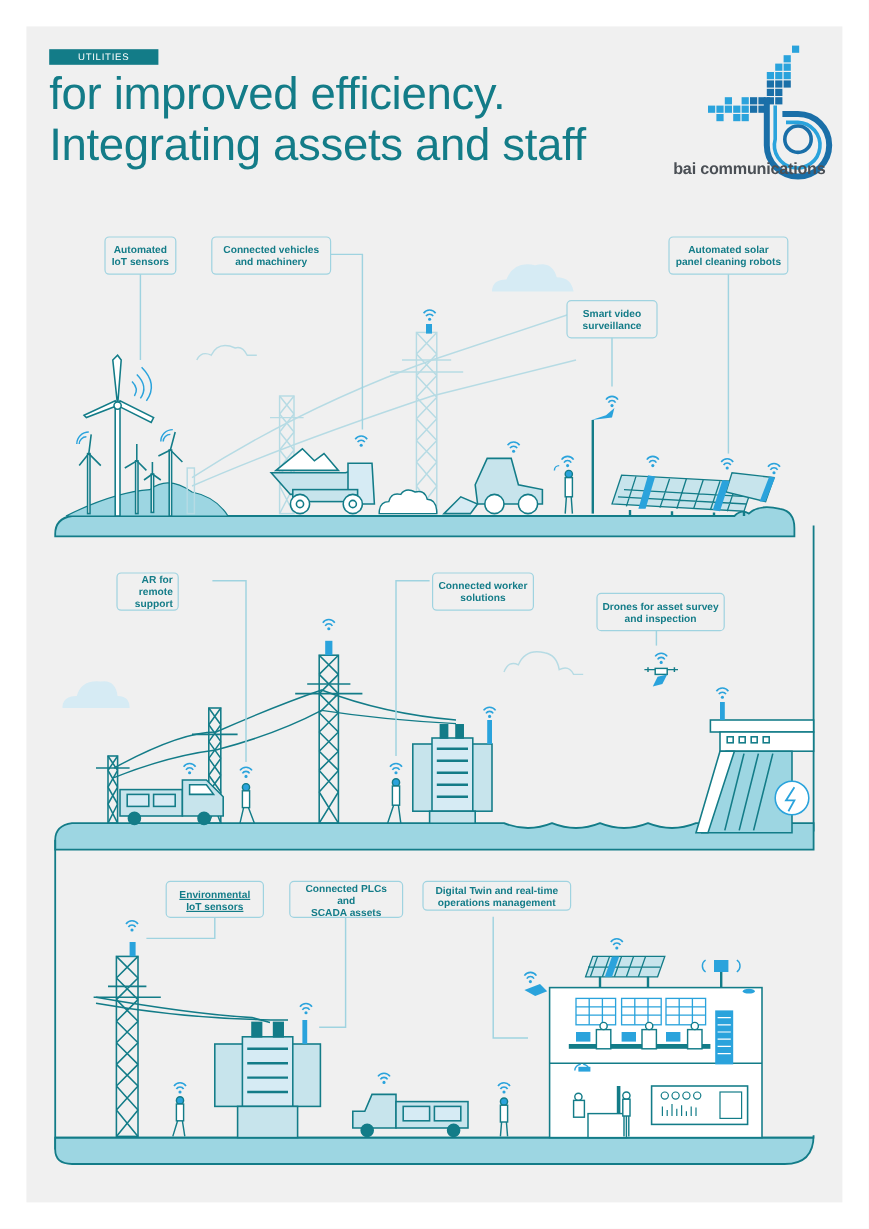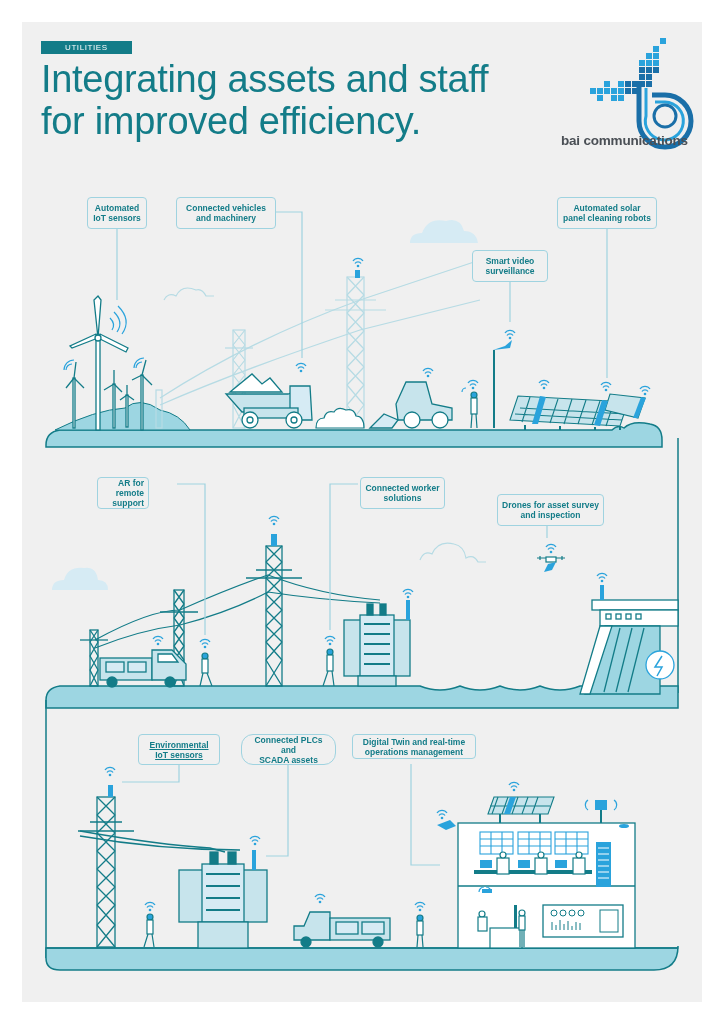--- a/index.html
+++ b/index.html
@@ -13,22 +13,22 @@
   .callout{position:absolute;border:1.3px solid #9fd3e0;border-radius:4px;background:#f0f0f0;color:#137c88;font-size:8.5px;font-weight:bold;text-align:center;line-height:10px;display:flex;align-items:center;justify-content:center;padding:2px 4px;box-sizing:border-box;}
   svg.scene{position:absolute;left:0;top:0;}
 </style>
 </head>
 <body>
 
 <div class="page"></div>
 
 <div class="tag">UTILITIES</div>
 <h1 class="title">
+  <span>for improved efficiency.</span>
   <span>Integrating assets and staff</span>
-  <span>for improved efficiency.</span>
 </h1>
 
 <svg class="logo" viewBox="0 0 140 120" width="140" height="120">
   <g fill="#2aa3dc">
     <rect x="100" y="2" width="6" height="6"></rect>
     <rect x="93" y="10" width="6" height="6"></rect>
     <rect x="86" y="17" width="6" height="6"></rect>
       <rect x="93" y="17" width="6" height="6"></rect>
     <rect x="86" y="24" width="6" height="6"></rect>
       <rect x="93" y="24" width="6" height="6"></rect>
@@ -405,18 +405,18 @@
 <div class="callout" style="left:360px;top:477px;width:85px;height:32px;">
   <div><span>Connected worker</span><br><span>solutions</span></div>
 </div>
 <div class="callout" style="left:497px;top:494px;width:107px;height:32px;">
   <div><span>Drones for asset survey</span><br><span>and inspection</span></div>
 </div>
 
 <div class="callout" style="left:138px;top:734px;width:82px;height:31px;text-decoration:underline;">
   <div><span>Environmental</span><br><span>IoT sensors</span></div>
 </div>
-<div class="callout" style="left:241px;top:734px;width:95px;height:31px;border-radius:12px;">
+<div class="callout" style="left:241px;top:734px;width:95px;height:31px;">
   <div><span>Connected PLCs and</span><br><span>SCADA assets</span></div>
 </div>
 <div class="callout" style="left:352px;top:734px;width:124px;height:25px;">
   <div><span>Digital Twin and real-time</span><br><span>operations management</span></div>
 </div>
 
 </body></html>

